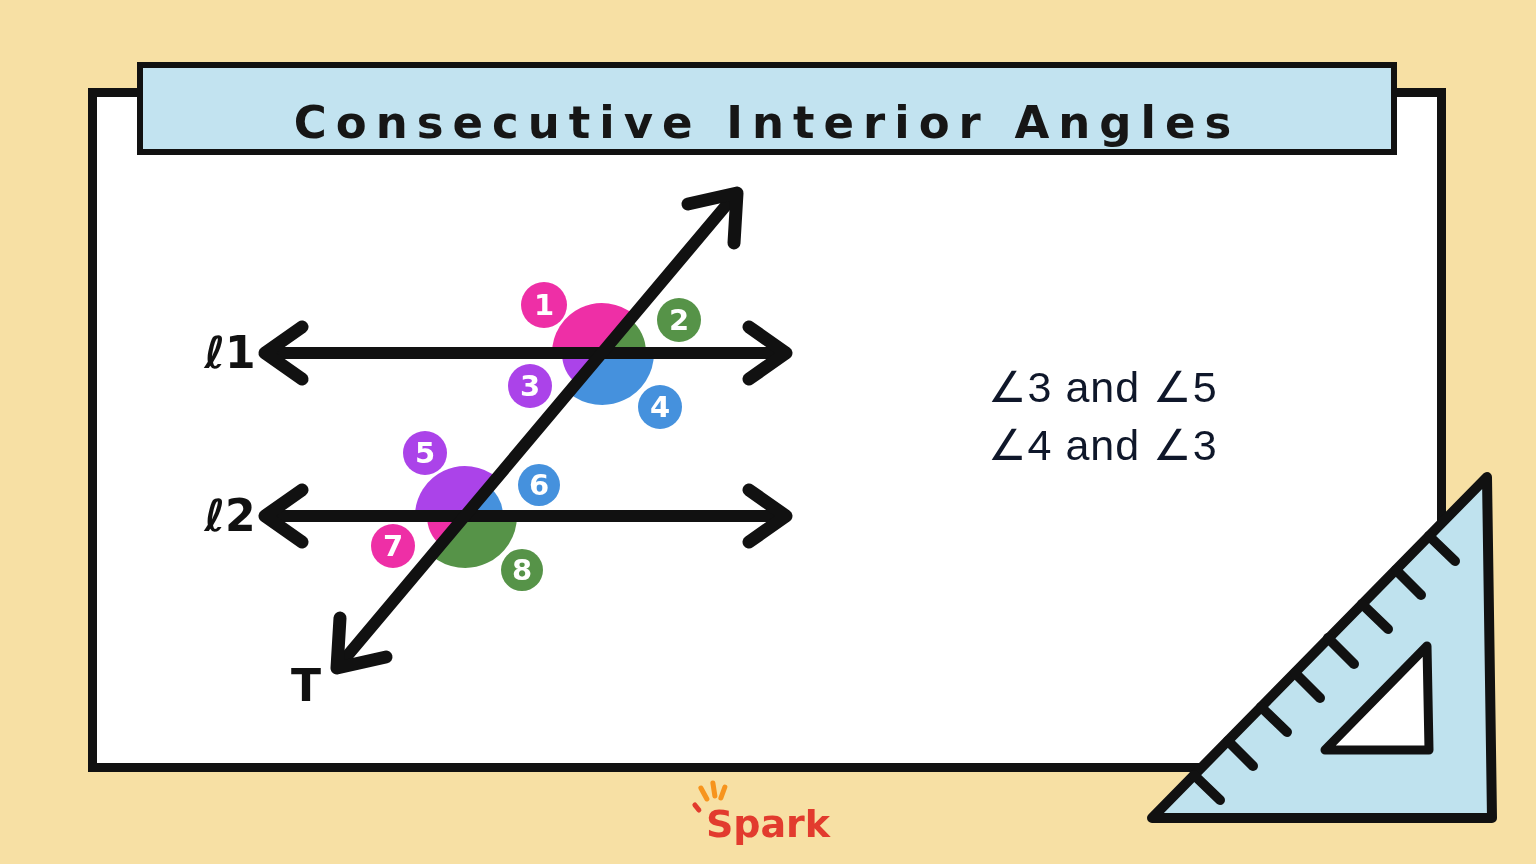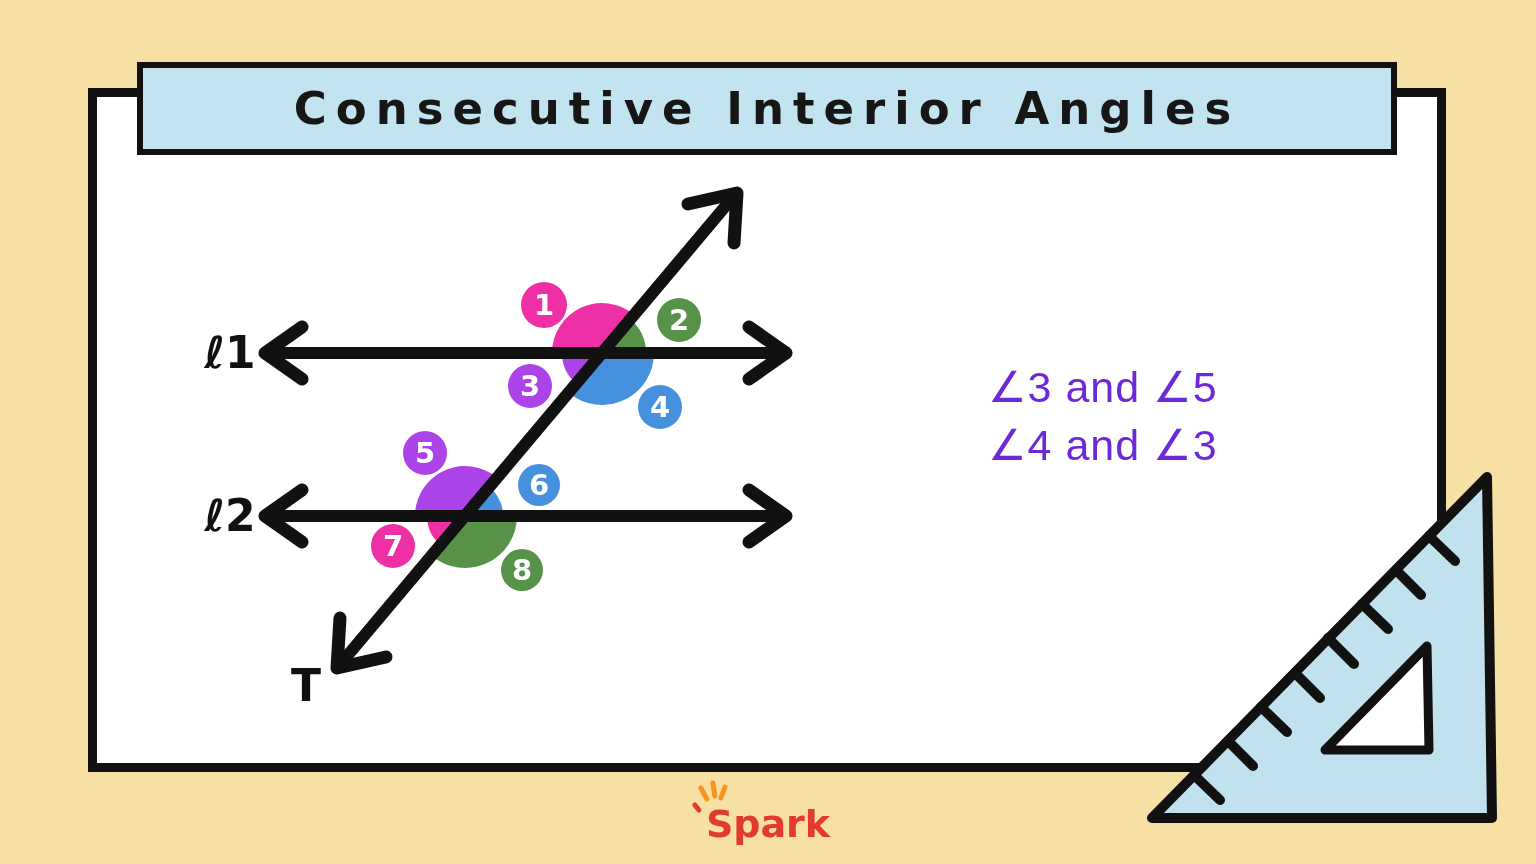--- a/index.html
+++ b/index.html
@@ -18,21 +18,21 @@
   body{width:1536px;height:864px;overflow:hidden;font-family:"DejaVu Sans",sans-serif;}
   #stage{position:relative;width:1536px;height:864px;background:var(--background);}
 
   .card{
     position:absolute;left:88px;top:88px;width:1358px;height:684px;
     background:#ffffff;border:9px solid var(--ink);box-sizing:border-box;z-index:1;
   }
   .title-bar{
     position:absolute;left:137px;top:62px;width:1260px;height:93px;
     background:var(--title-bg);border:6px solid var(--ink);box-sizing:border-box;
-    display:flex;align-items:center;justify-content:center;z-index:3;
+    display:flex;align-items:flex-end;justify-content:center;z-index:3;
   }
   .title-bar h1{
     margin:0;font-size:45px;font-weight:700;letter-spacing:9px;color:#161616;
     font-family:"DejaVu Sans",sans-serif;white-space:nowrap;
   }
   svg.diagram{position:absolute;left:0;top:0;width:1536px;height:864px;z-index:2;}
 
   .wedge{stroke:none;}
   .wedge.pink{fill:var(--pink);}
   .wedge.green{fill:var(--green);}
@@ -49,21 +49,21 @@
   .badge-num{fill:#ffffff;font-size:29px;font-weight:700;text-anchor:middle;font-family:"DejaVu Sans",sans-serif;}
   .line-label{fill:var(--ink);font-size:44px;font-weight:600;text-anchor:middle;font-family:"DejaVu Sans",sans-serif;}
 
   .ruler-body{fill:var(--ruler);stroke:var(--ink);stroke-width:10;stroke-linejoin:round;}
   .ruler-hole{fill:#ffffff;stroke:var(--ink);stroke-width:9;stroke-linejoin:round;}
   .ruler-tick{stroke:var(--ink);stroke-width:10;stroke-linecap:round;}
 
   .answer{
     position:absolute;left:988px;top:358px;z-index:2;
     font-family:"Liberation Sans","DejaVu Sans",sans-serif;
-    font-size:43px;line-height:58px;color:#6d28d9;letter-spacing:1px;white-space:nowrap;
+    font-size:43px;line-height:58px;color:#0f172a;letter-spacing:1px;white-space:nowrap;
   }
   .logo{
     position:absolute;left:768px;top:802px;transform:translateX(-50%);
     display:flex;align-items:baseline;gap:13px;z-index:2;white-space:nowrap;
     font-family:"DejaVu Sans",sans-serif;font-weight:700;font-size:38px;
   }
   .logo .spark{position:relative;color:var(--spark-red);}
   .logo .education{color:var(--education-orange);}
   .logo svg.rays{position:absolute;left:-16px;top:-24px;overflow:visible;}
   .ray{stroke-width:5;stroke-linecap:round;fill:none;}

